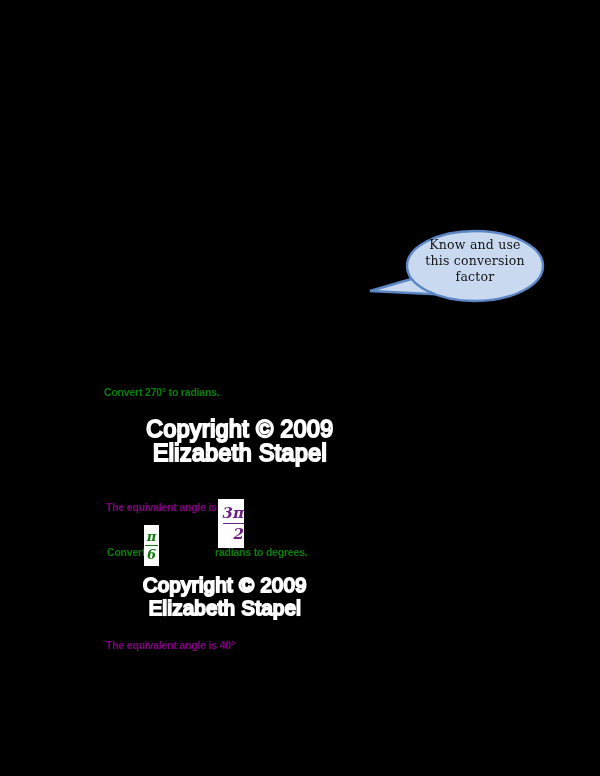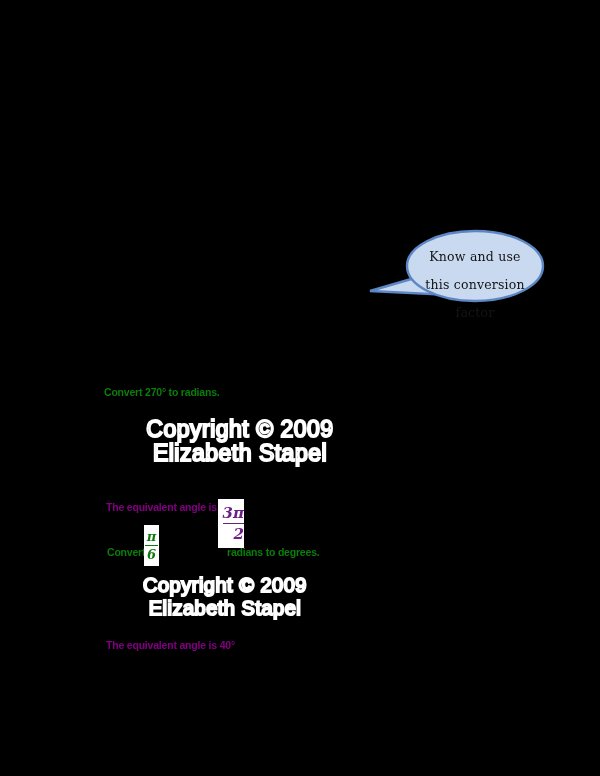--- a/index.html
+++ b/index.html
@@ -16,21 +16,21 @@
   .callout-svg{position:absolute;left:358px;top:220px;width:200px;height:92px;}
   .callout-fill{fill:var(--callout-fill,#c9d9f0);}
   .callout-stroke{stroke:var(--callout-border,#5c86c4);stroke-width:2.4;}
   .callout-text{
     position:absolute;left:397px;top:237px;width:156px;
     text-align:center;
     font-family:"DejaVu Serif","Liberation Serif",serif;
     font-size:12.5px;line-height:16px;
     color:#141414;letter-spacing:0.2px;
   }
-  .callout-text span{display:block;margin-top:12px;}
+  .callout-text span{display:block;}
 
   
   .lesson-line{
     font-weight:bold;
     font-size:10.5px;line-height:13px;
     letter-spacing:-0.2px;
     white-space:nowrap;
   }
   .green{color:var(--prompt-green,#0b7d0b);}
   .purple{color:var(--answer-purple,#800080);}
@@ -99,21 +99,21 @@
     <span class="bar"></span>
     <span class="den">2</span>
   </div>
 
   <div class="abs lesson-line green" style="left:107px;top:546px;">Convert</div>
   <div class="fracbox frac-green" style="left:144px;top:525px;width:15px;height:41px;font-size:13px;">
     <span class="num">π</span>
     <span class="bar"></span>
     <span class="den">6</span>
   </div>
-  <div class="abs lesson-line green" style="left:184px;top:546px;padding-left:43px;">radians to degrees.</div>
+  <div class="abs lesson-line green" style="left:172px;top:546px;padding-left:43px;">radians to degrees.</div>
 
   <div class="abs watermark wm2">
     <div>Copyright © 2009</div>
     <div>Elizabeth Stapel</div>
   </div>
 
   <div class="abs lesson-line purple" style="left:106px;top:639px;">The equivalent angle is 40°</div>
 
 </div>
 

